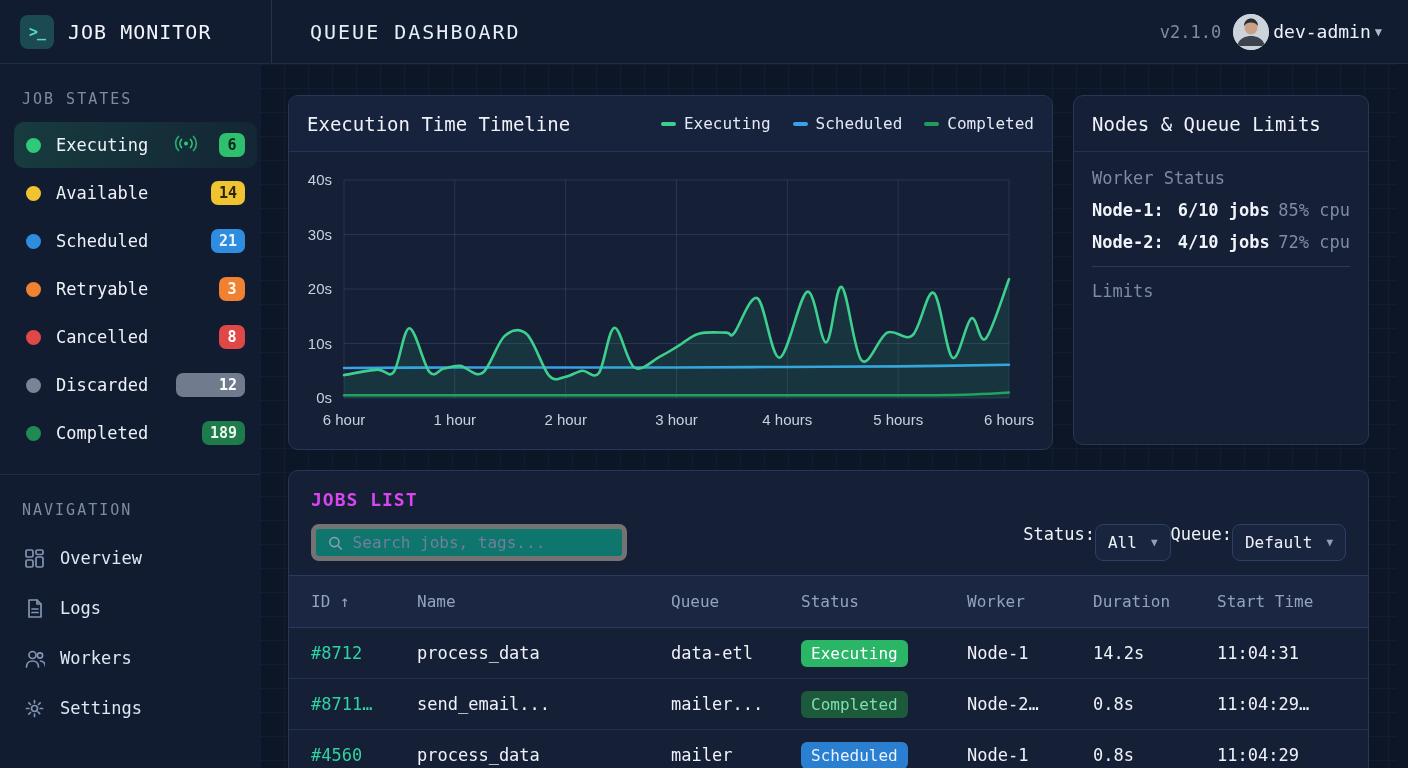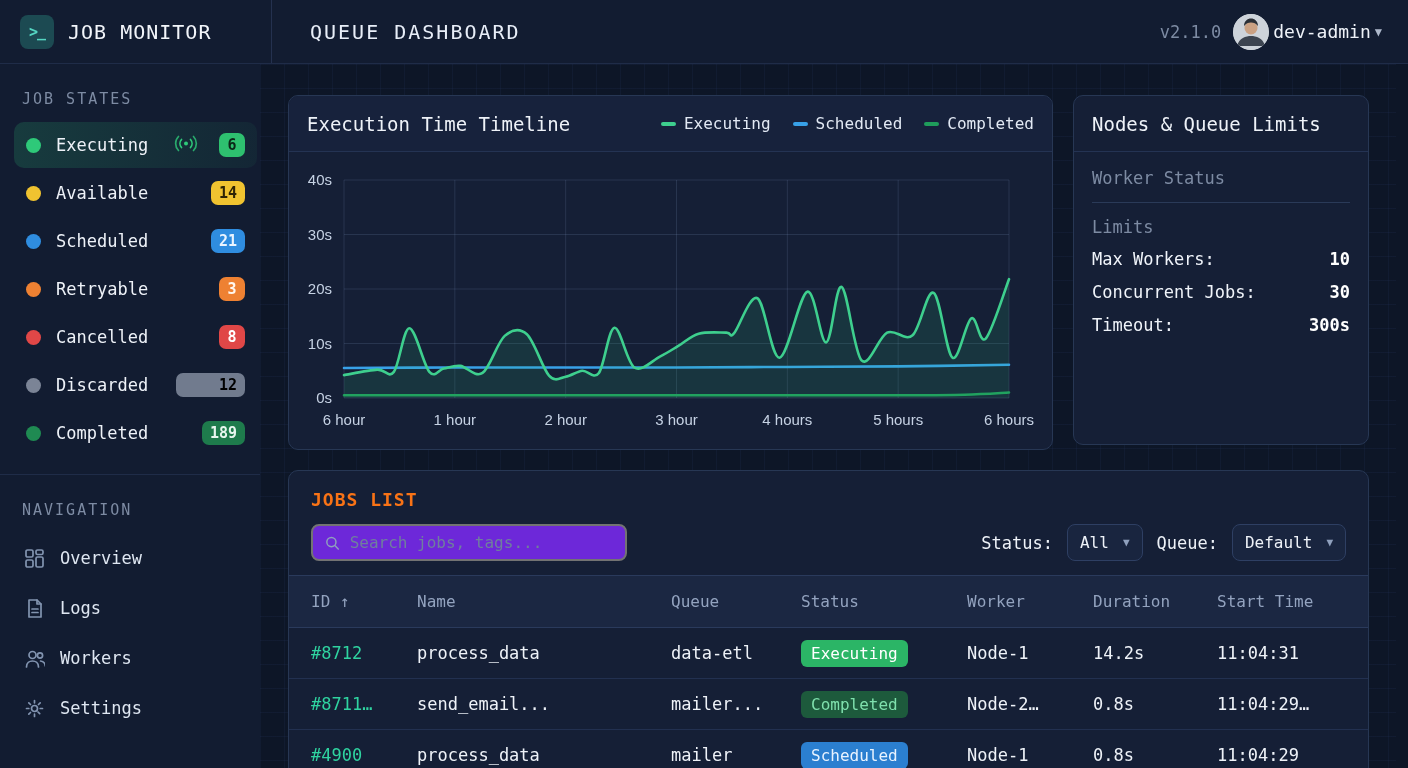--- a/index.html
+++ b/index.html
@@ -68,28 +68,28 @@
   .nd-name { color:#f0f4fa; font-weight:bold; }
   .nd-jobs { color:#f0f4fa; font-weight:bold; margin-left:14px; }
   .nd-cpu { margin-left:auto; color:#7d8ba3; }
   .nd-div { border:none; border-top:1px solid #2a3a58; margin:14px 0 14px 0; }
   .lim-row { display:flex; font-size:17px; margin-bottom:13px; }
   .lim-label { color:#f0f4fa; }
   .lim-value { margin-left:auto; color:#ffffff; font-weight:bold; }
 
   
   .card-jobs { left:28px; top:406px; width:1081px; height:390px; overflow:hidden; }
-  .jobs-title { margin:18px 22px 0 22px; font-size:18px; font-weight:bold; letter-spacing:1px; color:#f97316; }
+  .jobs-title { margin:18px 22px 0 22px; font-size:18px; font-weight:bold; letter-spacing:1px; color:#d946ef; }
   .jobs-toolbar { display:flex; align-items:center; margin:14px 22px 14px 22px; }
   .search-box { display:flex; align-items:center; gap:10px; width:316px; height:37px;
-    background:#6d28d9; border:2px solid #737373; border-radius:8px; padding:0 12px; }
+    background:#0f766e; border:5px solid #737373; border-radius:8px; padding:0 12px; }
   .search-box input { background:transparent; border:none; outline:none; color:#c9d4e6;
     font-family:inherit; font-size:16px; width:100%; }
   .search-box input::placeholder { color:#6f7f9d; }
-  .filters { margin-left:auto; display:flex; align-items:center; gap:14px; }
+  .filters { margin-left:auto; display:flex; }
   .filter-label { font-size:17px; color:#eef2f8; }
   .select { display:flex; align-items:center; gap:14px; height:37px; padding:0 12px;
     background:#19253f; border:1px solid #2e3f63; border-radius:8px; font-size:16px;
     color:#eef2f8; cursor:pointer; }
   .select .chev { font-size:11px; color:#8fa0bd; }
 
   .jtable { width:100%; }
   .jrow { display:grid; grid-template-columns:106px 254px 130px 166px 126px 124px 1fr;
     align-items:center; padding:0 0 0 22px; }
   .jrow.head { height:53px; background:#1b2742; border-top:1px solid #2a3a5c;
@@ -155,21 +155,21 @@
         <span class="state-badge" style="background: rgb(238, 129, 50); color: rgb(255, 247, 239); margin-left: auto;">3</span>
       </div>
       <div class="state-item">
         <span class="state-dot" style="background: rgb(224, 71, 71);"></span>
         <span class="state-label">Cancelled</span>
         <span class="state-badge" style="background: rgb(224, 71, 71); color: rgb(255, 255, 255); margin-left: auto;">8</span>
       </div>
       <div class="state-item">
         <span class="state-dot" style="background: rgb(123, 132, 150);"></span>
         <span class="state-label">Discarded</span>
-        <span class="state-badge" style="background: rgb(113, 123, 142); color: #000000; margin-left: auto; padding-left: 43px;">12</span>
+        <span class="state-badge" style="background: rgb(113, 123, 142); color: #ffffff; margin-left: auto; padding-left: 43px;">12</span>
       </div>
       <div class="state-item">
         <span class="state-dot" style="background: rgb(31, 138, 82);"></span>
         <span class="state-label">Completed</span>
         <span class="state-badge" style="background: rgb(30, 123, 76); color: rgb(231, 246, 238); margin-left: auto;">189</span>
       </div>
     </div>
   <hr class="side-divider">
   <div class="side-header">NAVIGATION</div>
   <div id="nav-list">
@@ -259,36 +259,34 @@
         <path d="M 55 216.025 C 73.47222222222221 215.93416666666667 128.88888888888889 215.57083333333335 165.83333333333331 215.48000000000002 C 202.77777777777774 215.38916666666668 239.72222222222217 215.48000000000002 276.66666666666663 215.48000000000002 C 313.6111111111111 215.48000000000002 350.55555555555554 215.57083333333335 387.5 215.48000000000002 C 424.44444444444446 215.38916666666668 461.38888888888886 215.11666666666667 498.3333333333333 214.935 C 535.2777777777778 214.75333333333333 572.2222222222223 214.75333333333333 609.1666666666667 214.39 C 646.1111111111112 214.02666666666664 701.5277777777778 213.0275 720 212.755" fill="none" stroke="#38a1e8" stroke-width="2.6" stroke-linejoin="round" stroke-linecap="round"></path>
         <path d="M 55 223.11 C 60.541666666666664 222.20166666666668 79.9375 218.20499999999998 88.25 217.66 C 96.5625 217.115 99.51805555555555 226.74333333333334 104.875 219.84 C 110.23194444444445 212.93666666666667 114.48055555555555 176.24 120.39166666666667 176.24 C 126.30277777777778 176.24 134.61527777777778 213.11833333333334 140.34166666666667 219.84 C 146.06805555555556 226.56166666666667 149.57777777777778 217.56916666666666 154.75 216.57 C 159.92222222222222 215.57083333333333 164.90972222222223 213.11833333333334 171.375 213.845 C 177.84027777777777 214.57166666666666 186.1527777777778 225.92583333333334 193.54166666666669 220.93 C 200.93055555555557 215.93416666666667 208.31944444444446 190.31916666666666 215.70833333333334 183.87 C 223.09722222222223 177.42083333333335 230.4861111111111 175.60416666666669 237.87499999999997 182.235 C 245.26388888888886 188.86583333333334 253.5763888888889 216.57 260.0416666666667 223.655 C 266.50694444444446 230.74 271.125 225.5625 276.66666666666663 224.745 C 282.20833333333326 223.9275 287.74999999999994 219.38583333333332 293.29166666666663 218.75 C 298.8333333333333 218.11416666666668 304.55972222222215 228.10583333333335 309.91666666666663 220.93 C 315.2736111111111 213.75416666666666 319.52222222222224 176.60333333333332 325.43333333333334 175.695 C 331.34444444444443 174.78666666666666 337.80972222222226 210.66583333333335 345.3833333333334 215.48000000000002 C 352.9569444444445 220.29416666666668 363.48611111111114 208.2133333333333 370.875 204.57999999999998 C 378.26388888888886 200.94666666666666 383.25138888888887 197.495 389.71666666666664 193.68 C 396.1819444444444 189.865 401.7236111111111 183.87 409.6666666666667 181.69 C 417.6097222222223 179.51 431.46388888888896 180.69083333333336 437.37500000000006 180.60000000000002 C 443.28611111111115 180.5091666666667 439.9611111111111 186.86749999999998 445.1333333333333 181.14499999999998 C 450.30555555555554 175.42249999999999 460.83472222222224 142.17749999999998 468.40833333333336 146.265 C 475.9819444444445 150.3525 482.26250000000005 206.76000000000002 490.57500000000005 205.67000000000002 C 498.88750000000005 204.58 510.525 142.26833333333337 518.2833333333333 139.72500000000002 C 526.0416666666666 137.18166666666667 531.3986111111111 191.2275 537.125 190.41 C 542.8513888888889 189.5925 546.7305555555555 131.8225 552.6416666666667 134.82 C 558.5527777777778 137.8175 565.0180555555555 200.765 572.5916666666667 208.39499999999998 C 580.1652777777779 216.02499999999998 589.5861111111112 184.77833333333336 598.0833333333334 180.60000000000002 C 606.5805555555555 176.42166666666668 615.8166666666666 189.95583333333332 623.5749999999999 183.325 C 631.3333333333333 176.69416666666666 637.9833333333333 137.09083333333334 644.6333333333333 140.815 C 651.2833333333333 144.53916666666666 657.1944444444445 201.40083333333334 663.475 205.67000000000002 C 669.7555555555556 209.9391666666667 676.7750000000001 169.60916666666668 682.3166666666667 166.43 C 687.8583333333333 163.25083333333333 690.4444444444445 193.135 696.725 186.595 C 703.0055555555556 180.055 716.1208333333334 137.09083333333334 720 127.19 L 720 246 L 55 246 Z" fill="rgba(46,201,121,0.13)" stroke="none"></path>
         <path d="M 55 223.11 C 60.541666666666664 222.20166666666668 79.9375 218.20499999999998 88.25 217.66 C 96.5625 217.115 99.51805555555555 226.74333333333334 104.875 219.84 C 110.23194444444445 212.93666666666667 114.48055555555555 176.24 120.39166666666667 176.24 C 126.30277777777778 176.24 134.61527777777778 213.11833333333334 140.34166666666667 219.84 C 146.06805555555556 226.56166666666667 149.57777777777778 217.56916666666666 154.75 216.57 C 159.92222222222222 215.57083333333333 164.90972222222223 213.11833333333334 171.375 213.845 C 177.84027777777777 214.57166666666666 186.1527777777778 225.92583333333334 193.54166666666669 220.93 C 200.93055555555557 215.93416666666667 208.31944444444446 190.31916666666666 215.70833333333334 183.87 C 223.09722222222223 177.42083333333335 230.4861111111111 175.60416666666669 237.87499999999997 182.235 C 245.26388888888886 188.86583333333334 253.5763888888889 216.57 260.0416666666667 223.655 C 266.50694444444446 230.74 271.125 225.5625 276.66666666666663 224.745 C 282.20833333333326 223.9275 287.74999999999994 219.38583333333332 293.29166666666663 218.75 C 298.8333333333333 218.11416666666668 304.55972222222215 228.10583333333335 309.91666666666663 220.93 C 315.2736111111111 213.75416666666666 319.52222222222224 176.60333333333332 325.43333333333334 175.695 C 331.34444444444443 174.78666666666666 337.80972222222226 210.66583333333335 345.3833333333334 215.48000000000002 C 352.9569444444445 220.29416666666668 363.48611111111114 208.2133333333333 370.875 204.57999999999998 C 378.26388888888886 200.94666666666666 383.25138888888887 197.495 389.71666666666664 193.68 C 396.1819444444444 189.865 401.7236111111111 183.87 409.6666666666667 181.69 C 417.6097222222223 179.51 431.46388888888896 180.69083333333336 437.37500000000006 180.60000000000002 C 443.28611111111115 180.5091666666667 439.9611111111111 186.86749999999998 445.1333333333333 181.14499999999998 C 450.30555555555554 175.42249999999999 460.83472222222224 142.17749999999998 468.40833333333336 146.265 C 475.9819444444445 150.3525 482.26250000000005 206.76000000000002 490.57500000000005 205.67000000000002 C 498.88750000000005 204.58 510.525 142.26833333333337 518.2833333333333 139.72500000000002 C 526.0416666666666 137.18166666666667 531.3986111111111 191.2275 537.125 190.41 C 542.8513888888889 189.5925 546.7305555555555 131.8225 552.6416666666667 134.82 C 558.5527777777778 137.8175 565.0180555555555 200.765 572.5916666666667 208.39499999999998 C 580.1652777777779 216.02499999999998 589.5861111111112 184.77833333333336 598.0833333333334 180.60000000000002 C 606.5805555555555 176.42166666666668 615.8166666666666 189.95583333333332 623.5749999999999 183.325 C 631.3333333333333 176.69416666666666 637.9833333333333 137.09083333333334 644.6333333333333 140.815 C 651.2833333333333 144.53916666666666 657.1944444444445 201.40083333333334 663.475 205.67000000000002 C 669.7555555555556 209.9391666666667 676.7750000000001 169.60916666666668 682.3166666666667 166.43 C 687.8583333333333 163.25083333333333 690.4444444444445 193.135 696.725 186.595 C 703.0055555555556 180.055 716.1208333333334 137.09083333333334 720 127.19" fill="none" stroke="#3ecf8e" stroke-width="2.6" stroke-linejoin="round" stroke-linecap="round"></path>
       </svg>
   </div>
 
   <div class="card card-nodes">
     <div class="nd-header">Nodes &amp; Queue Limits</div>
     <div class="nd-body">
       <div class="nd-sub">Worker Status</div>
+      <div id="node-rows">
+          <div class="nd-row">
+            <span class="nd-name">Node-1:</span>
+            <span class="nd-jobs">6/10 jobs</span>
+            <span class="nd-cpu">85% cpu</span>
+          </div>
+          <div class="nd-row">
+            <span class="nd-name">Node-2:</span>
+            <span class="nd-jobs">4/10 jobs</span>
+            <span class="nd-cpu">72% cpu</span>
+          </div>
+        </div>
       <hr class="nd-div">
       <div class="nd-sub">Limits</div>
-      <div id="limit-rows">
-          <div class="lim-row">
-            <span class="lim-label">Max Workers:</span>
-            <span class="lim-value">10</span>
-          </div>
-          <div class="lim-row">
-            <span class="lim-label">Concurrent Jobs:</span>
-            <span class="lim-value">30</span>
-          </div>
-          <div class="lim-row">
-            <span class="lim-label">Timeout:</span>
-            <span class="lim-value">300s</span>
-          </div>
-        </div>
     </div>
   </div>
 
   <div class="card card-jobs">
     <div class="jobs-title">JOBS LIST</div>
     <div class="jobs-toolbar">
       <div class="search-box">
         <svg width="16" height="16" viewBox="0 0 16 16">
           <circle cx="7" cy="7" r="5" fill="none" stroke="#8fa0bd" stroke-width="1.6"></circle>
           <line x1="10.8" y1="10.8" x2="15" y2="15" stroke="#8fa0bd" stroke-width="1.6"></line>
@@ -331,21 +329,21 @@
           <div class="jrow body">
             <span class="cell-id">#8711…</span>
             <span>send_email...</span>
             <span>mailer...</span>
             <span><span class="badge" style="background: rgb(29, 90, 60); color: rgb(127, 224, 173);">Completed</span></span>
             <span>Node-2…</span>
             <span>0.8s</span>
             <span>11:04:29…</span>
           </div>
           <div class="jrow body">
-            <span class="cell-id">#4900</span>
+            <span class="cell-id">#4560</span>
             <span>process_data</span>
             <span>mailer</span>
             <span><span class="badge" style="background: rgb(43, 127, 208); color: rgb(232, 243, 255);">Scheduled</span></span>
             <span>Node-1</span>
             <span>0.8s</span>
             <span>11:04:29</span>
           </div>
         </div>
     </div>
   </div>

